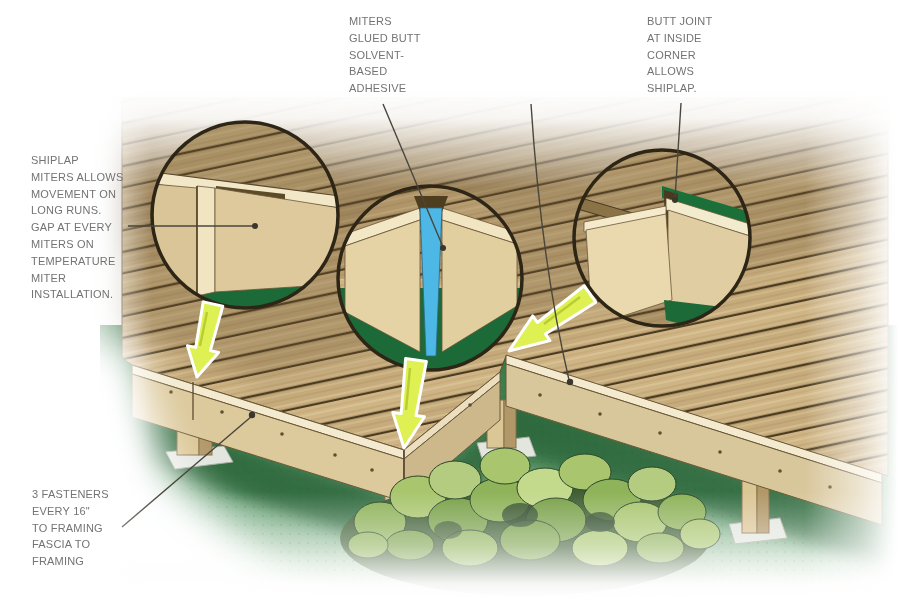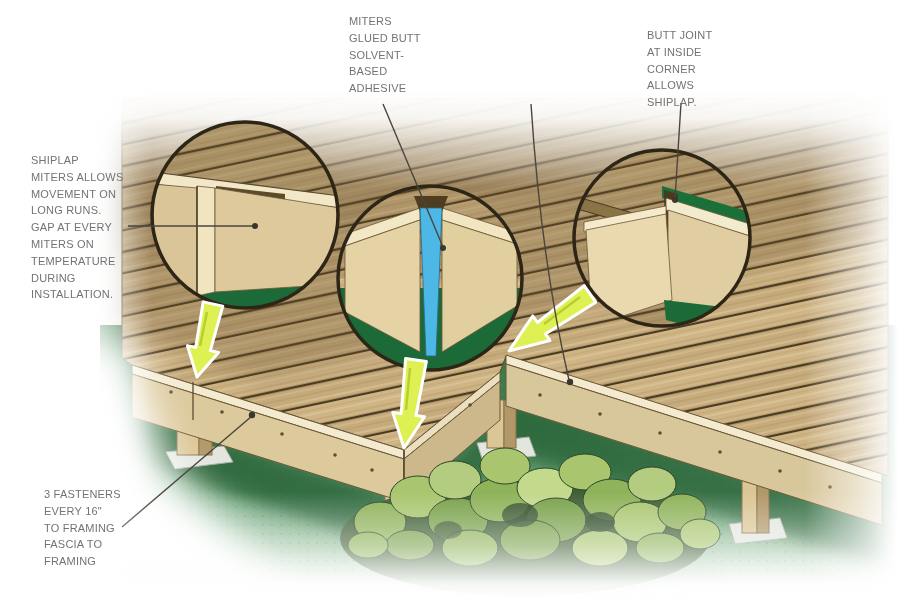--- a/index.html
+++ b/index.html
@@ -260,40 +260,40 @@
 
 <div class="lbl" style="left:349px;top:13px">
   <div>MITERS</div>
   <div>GLUED BUTT</div>
   <div>SOLVENT-</div>
   <div>BASED</div>
   <div>ADHESIVE</div>
 </div>
 
 
-<div class="lbl" style="left:647px;top:27px">
+<div class="lbl" style="left:647px;top:13px">
   <div>BUTT JOINT</div>
   <div>AT INSIDE</div>
   <div>CORNER</div>
   <div>ALLOWS</div>
   <div>SHIPLAP.</div>
 </div>
 
 <div class="lbl" style="left:31px;top:152px">
   <div>SHIPLAP</div>
   <div>MITERS ALLOWS</div>
   <div>MOVEMENT ON</div>
   <div>LONG RUNS.</div>
   <div>GAP AT EVERY</div>
   <div>MITERS ON</div>
   <div>TEMPERATURE</div>
-  <div>DURING</div>
+  <div>MITER</div>
   <div>INSTALLATION.</div>
 </div>
 
-<div class="lbl" style="left:44px;top:486px">
+<div class="lbl" style="left:32px;top:486px">
   <div>3 FASTENERS</div>
   <div>EVERY 16"</div>
   <div>TO FRAMING</div>
   <div>FASCIA TO</div>
   <div>FRAMING</div>
 </div>
 
 </div>
 </body></html>

